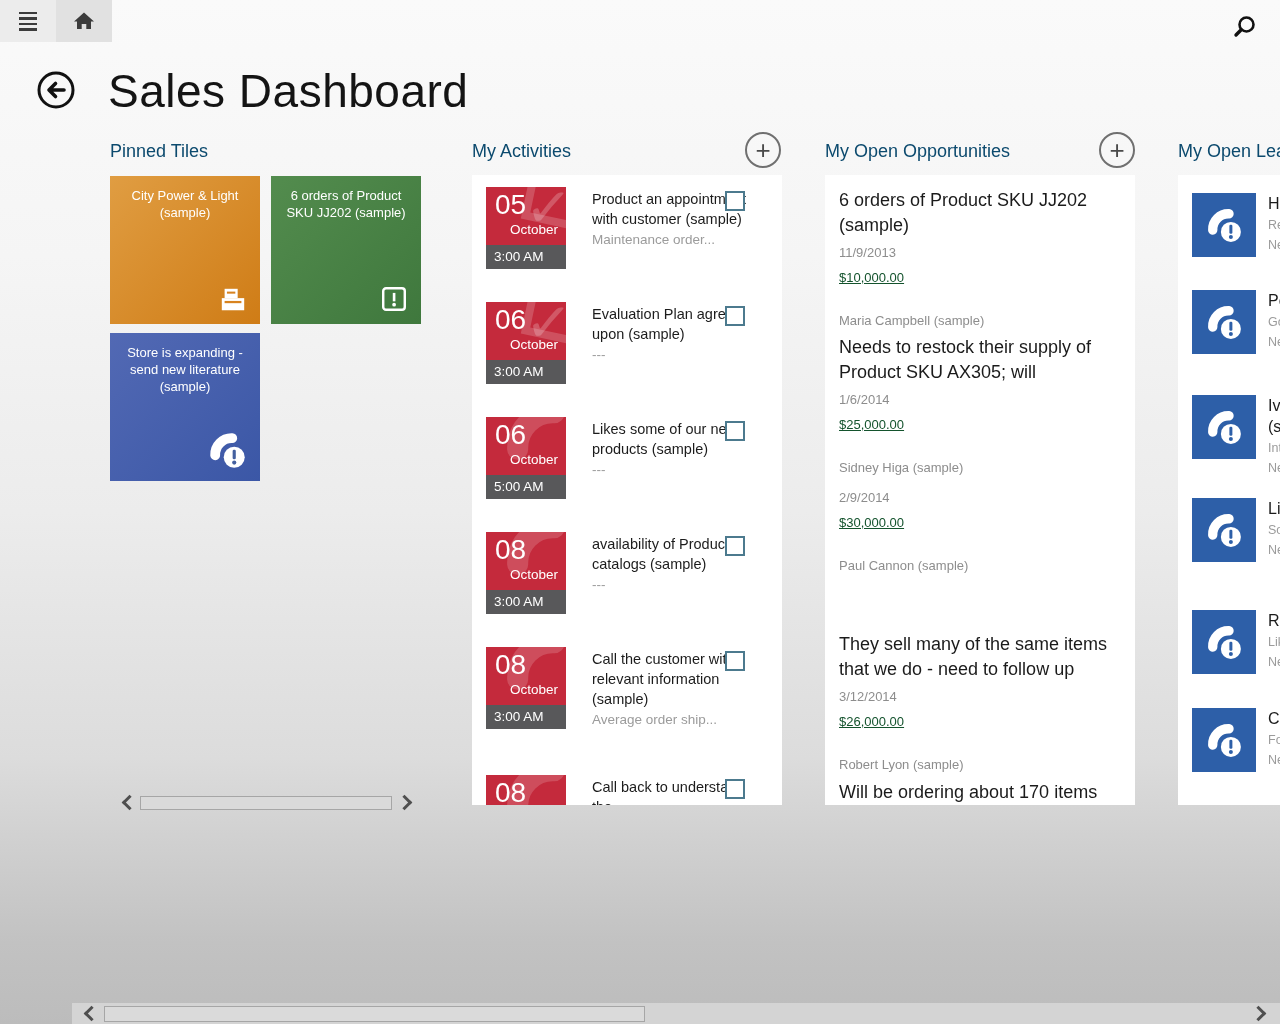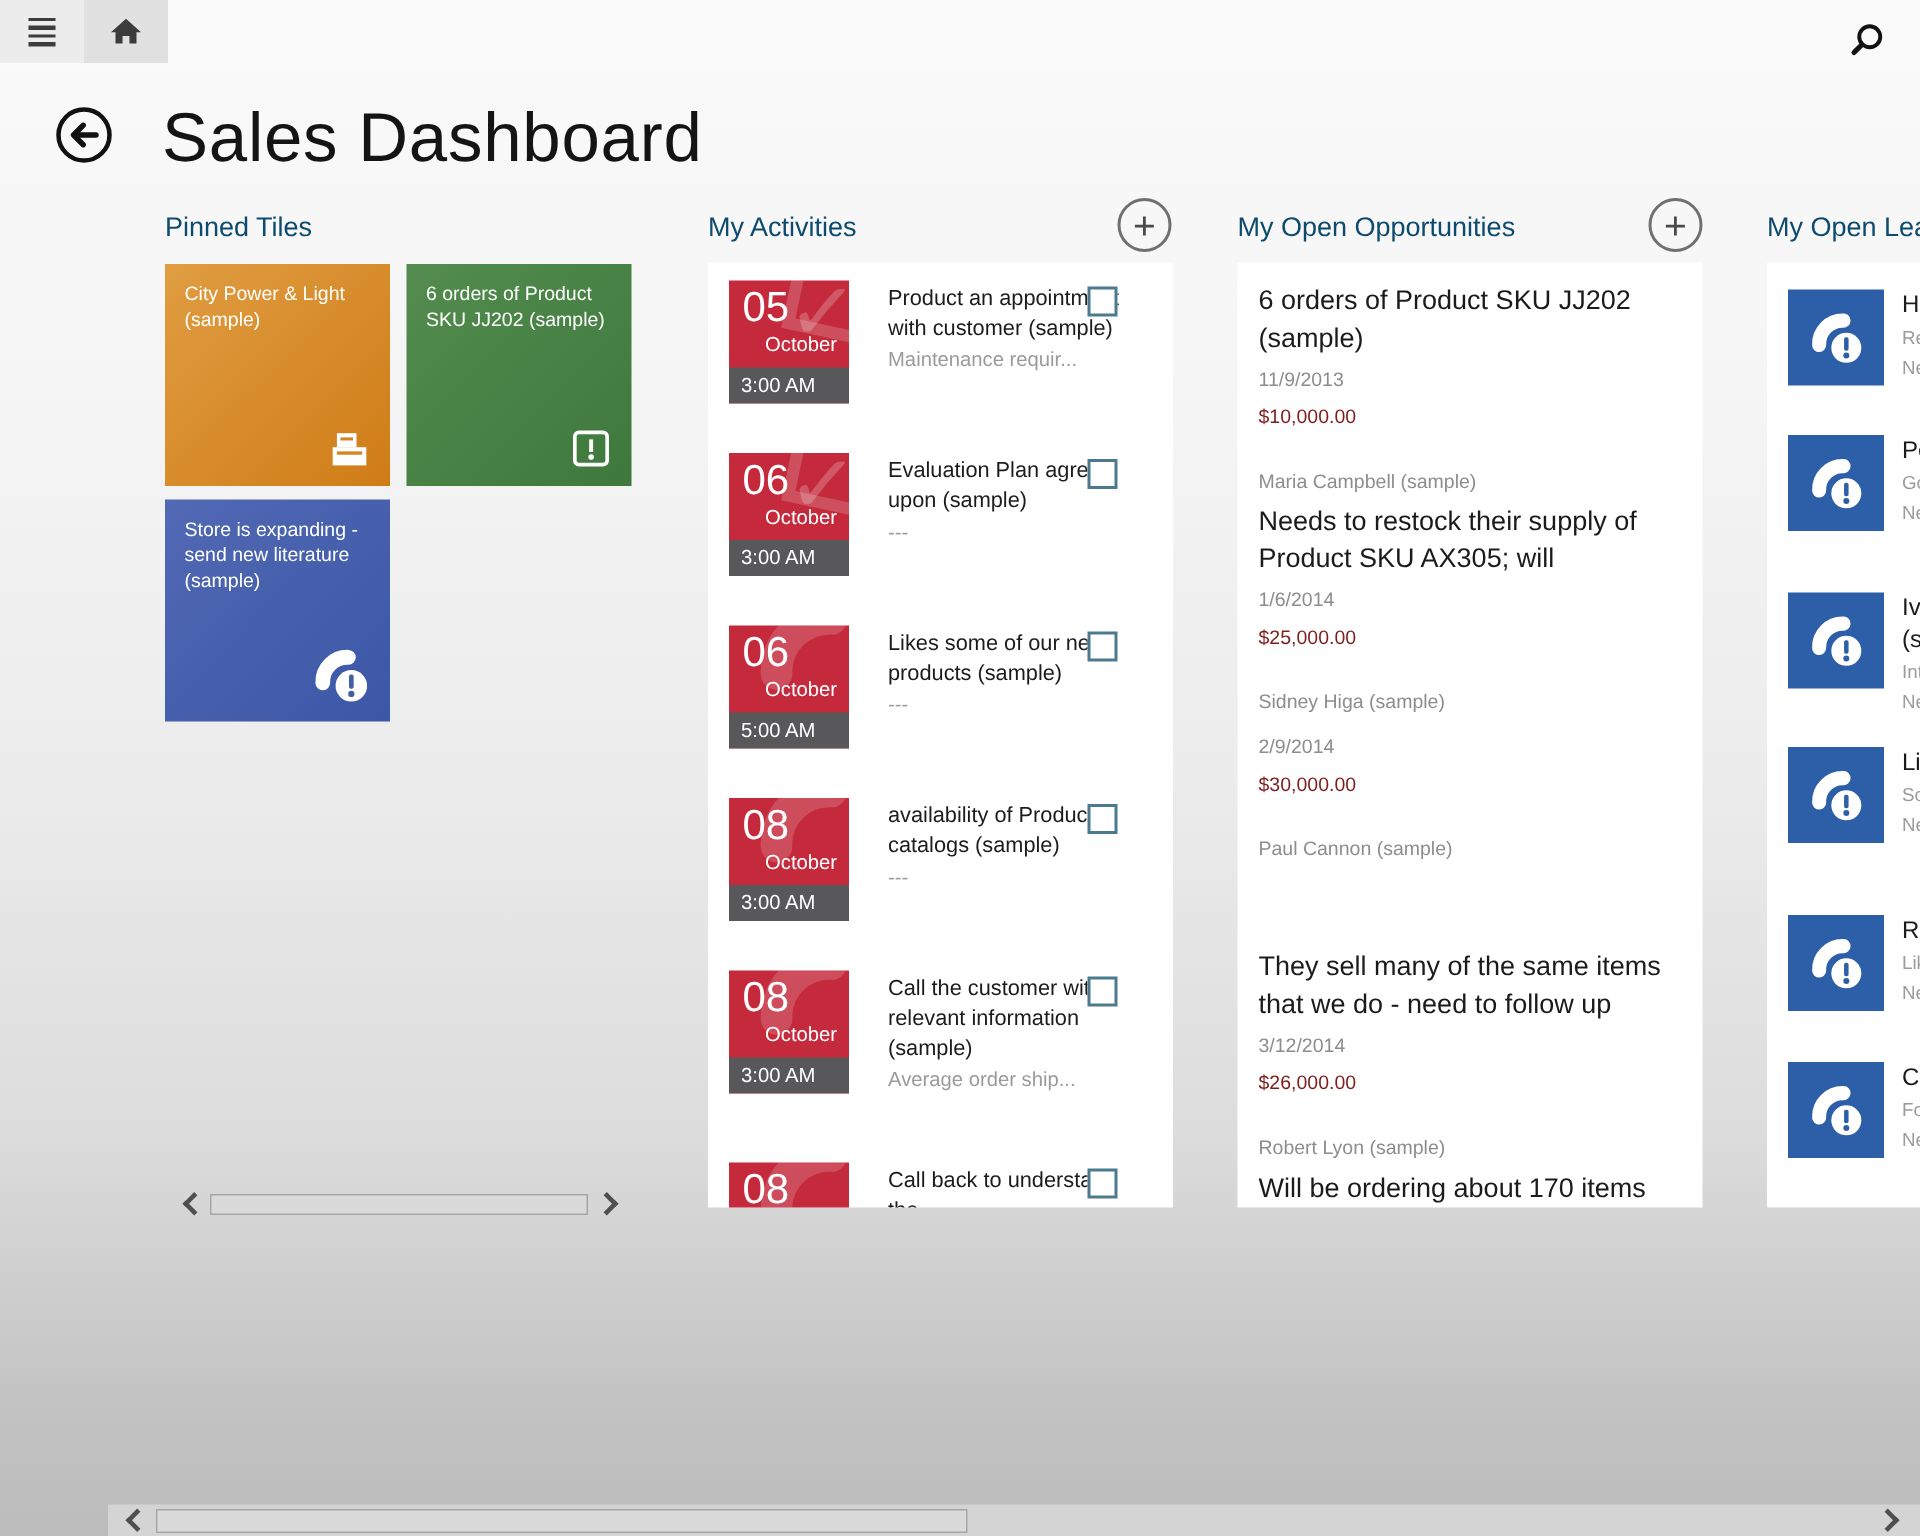--- a/index.html
+++ b/index.html
@@ -18,21 +18,21 @@
   .list-glyph i{display:block;width:18px;height:2.5px;background:#3c3c3c;}
   .search-wrap{position:absolute;right:22px;top:14px;}
   
   .back-wrap{position:absolute;left:36px;top:70px;}
   .page-title{position:absolute;left:108px;top:64px;font-size:46px;font-weight:300;letter-spacing:.5px;color:#141414;}
   
   .sec-h{position:absolute;top:141px;font-size:18px;color:#0c4a6e;white-space:nowrap;}
   .plus-btn{position:absolute;top:132px;width:36px;height:36px;border:2px solid #707070;border-radius:50%;
     display:flex;align-items:center;justify-content:center;font-size:26px;font-weight:300;color:#4a4a4a;background:transparent;cursor:pointer;line-height:1;}
   
-  .tile{position:absolute;width:150px;height:148px;padding:11px 13px;color:#fff;font-size:13px;line-height:17px;cursor:pointer;}
+  .tile{position:absolute;width:150px;height:148px;padding:11px 13px;color:#fff;font-size:13px;line-height:17px;cursor:pointer;text-align:center;}
   .t-orange{background:linear-gradient(135deg,#e09d42,#cf7c16);}
   .t-green{background:linear-gradient(135deg,#538c4e,#3f783d);}
   .t-blue{background:linear-gradient(135deg,#5269b4,#3b57a6);}
   .tile .t-icon{position:absolute;right:12px;bottom:10px;}
   
   .panel{position:absolute;top:175px;height:630px;width:310px;background:#ffffff;overflow:hidden;}
   
   .act-item{position:absolute;left:14px;width:282px;}
   .dtile{position:absolute;left:0;top:0;width:80px;height:82px;background:#c42a3c;overflow:hidden;}
   .dtile .day{position:relative;z-index:2;color:#fff;font-size:28px;padding:2px 0 0 9px;}
@@ -42,21 +42,21 @@
   .wm-check{position:absolute;z-index:1;right:-6px;top:-12px;font-size:56px;color:rgba(255,255,255,.22);transform:rotate(4deg);}
   .wm-phone{position:absolute;z-index:1;right:-22px;top:-24px;}
   .a-text{position:absolute;left:106px;top:2px;width:158px;}
   .a-title{font-size:14.5px;line-height:20px;color:#1c1c1c;}
   .a-sub{font-size:13.5px;line-height:18px;color:#9b9b9b;margin-top:2px;}
   .cbox{position:absolute;right:23px;top:4px;width:20px;height:20px;border:2px solid #4c7a8e;background:#fff;cursor:pointer;}
   
   .o-item{position:absolute;left:14px;width:284px;cursor:pointer;}
   .o-title{font-size:18px;line-height:25px;color:#1b1b1b;}
   .o-date{font-size:13px;color:#8d8d8d;margin-top:7px;}
-  .o-amount{font-size:13px;color:#7f1d1d;margin-top:10px;}
+  .o-amount{font-size:13px;color:#14532d;margin-top:10px;text-decoration:underline;}
   .o-contact{font-size:13px;color:#8d8d8d;margin-top:28px;}
   
   .l-item{position:absolute;left:14px;width:282px;cursor:pointer;}
   .ltile{position:absolute;left:0;top:0;width:64px;height:64px;background:#2d5fa8;display:flex;align-items:center;justify-content:center;}
   .l-text{position:absolute;left:76px;top:0;width:200px;}
   .l-title{font-size:16px;line-height:21px;color:#1b1b1b;white-space:pre-line;}
   .l-topic{font-size:12.5px;color:#9b9b9b;margin-top:4px;}
   .l-status{font-size:12.5px;color:#9b9b9b;margin-top:6px;}
   
   .chev{width:11px;height:11px;border-left:3px solid #4f4f4f;border-bottom:3px solid #4f4f4f;display:block;}
@@ -154,21 +154,21 @@
   <div class="act-item" style="top:12px;">
     <div class="dtile">
       <span class="wm-sq"></span>
       <span class="wm-check">✓</span>
       <div class="day">05</div>
       <div class="month">October</div>
       <div class="time">3:00 AM</div>
     </div>
     <div class="a-text">
       <div class="a-title">Product an appointment with customer (sample)</div>
-      <div class="a-sub">Maintenance requir...</div>
+      <div class="a-sub">Maintenance order...</div>
     </div>
     <span class="cbox"></span>
   </div>
 
   <div class="act-item" style="top:127px;">
     <div class="dtile">
       <span class="wm-sq"></span>
       <span class="wm-check">✓</span>
       <div class="day">06</div>
       <div class="month">October</div>

